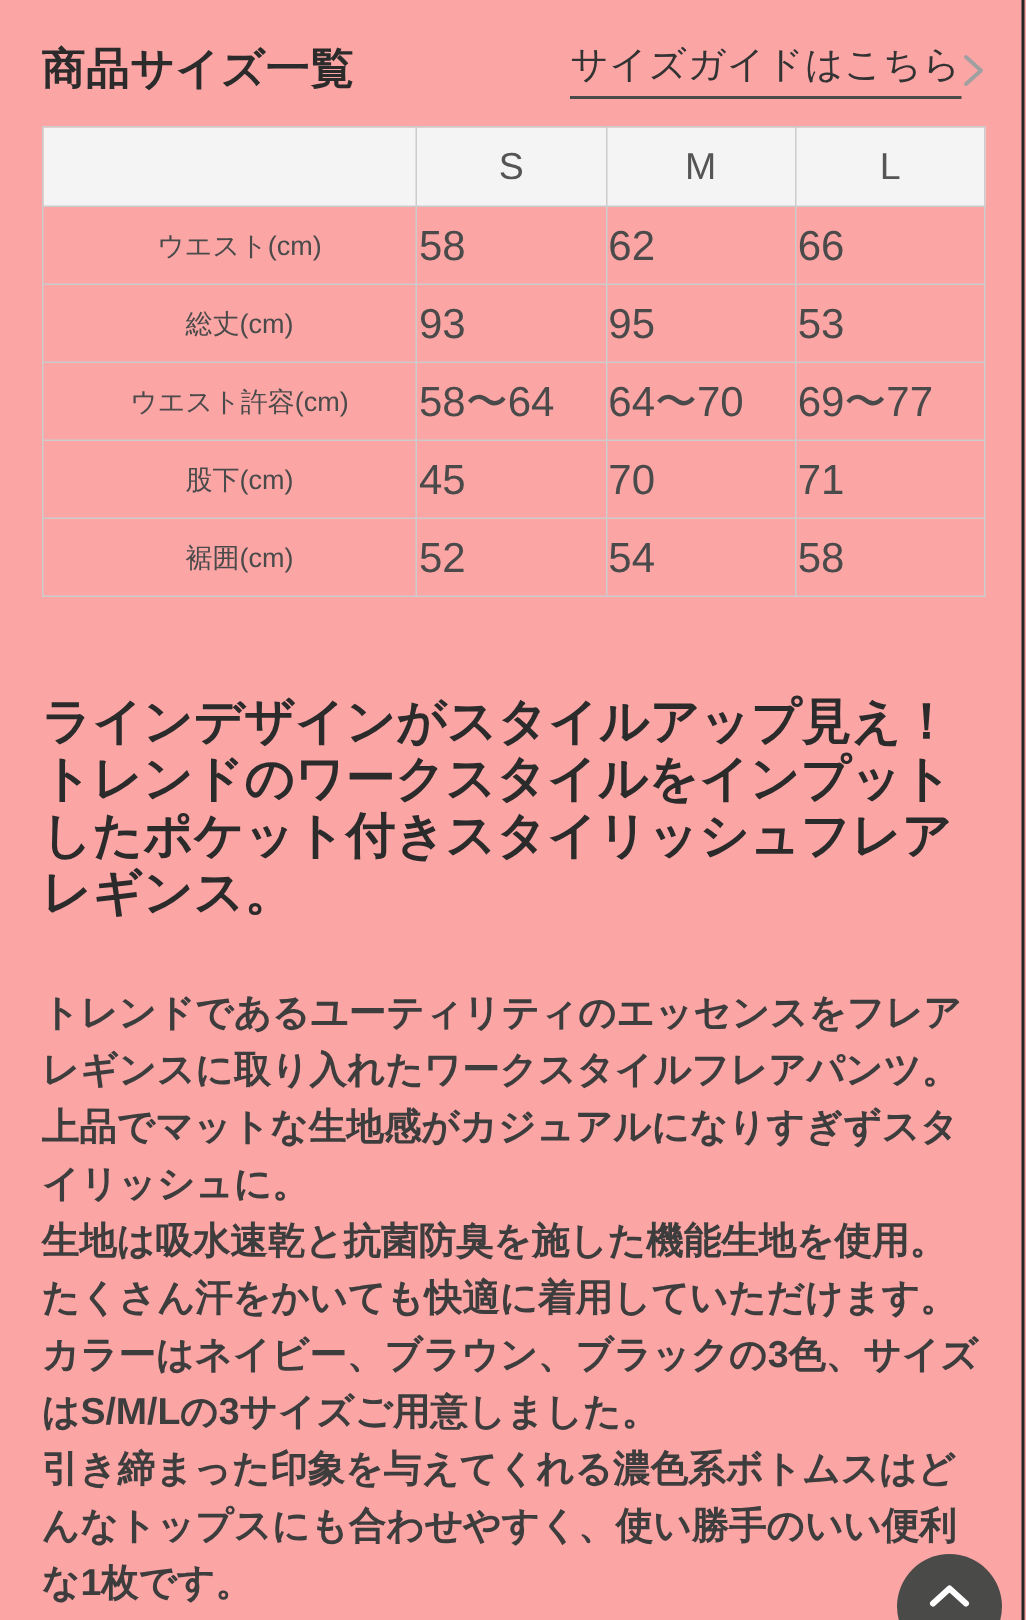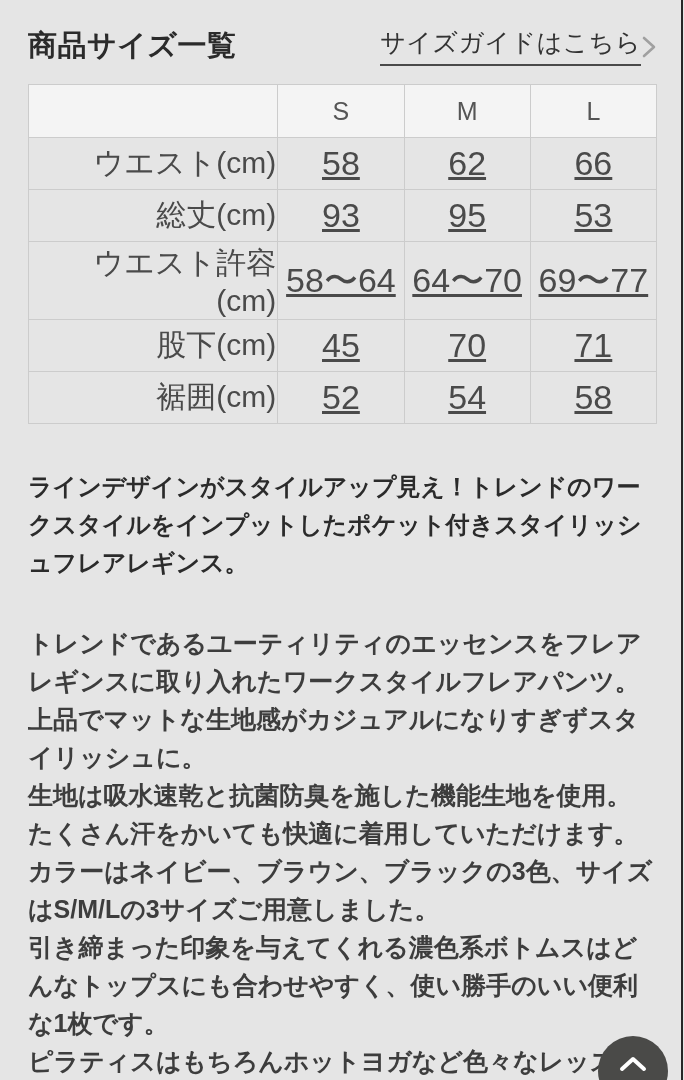--- a/index.html
+++ b/index.html
@@ -5,21 +5,21 @@
   html, body {
     margin: 0;
     padding: 0;
     background: #ffffff;
     font-family: "Liberation Sans", "DejaVu Sans", sans-serif;
   }
   .screen {
     position: relative;
     width: 684px;
     height: 1080px;
-    background: #e5e5e5;
+    background: #fca5a5;
     overflow: hidden;
   }
   .screen-right-edge {
     position: absolute;
     top: 0;
     right: 1px;
     width: 2px;
     height: 100%;
     background: #262626;
     z-index: 50;
@@ -70,38 +70,36 @@
     color: #4a4a4a;
   }
   .size-table thead th {
     height: 50px;
     background: #f4f4f4;
     font-size: 25px;
     color: #555555;
     text-align: center;
   }
   .size-table tbody th {
-    text-align: right;
+    text-align: center;
     padding-left: 14px;
-    font-size: 30px;
+    font-size: 18px;
   }
   .size-table tbody tr {
     height: 52px;
   }
   .size-table tbody td {
-    text-align: center;
-    font-size: 34px;
-    text-decoration: underline;
+    font-size: 28px;
   }
   .size-table col.label-col { width: 39.7%; }
   .size-table col.size-col  { width: 20.1%; }
   
   .headline {
-    margin-top: 44px;
-    font-size: 24px;
+    margin-top: 64px;
+    font-size: 33px;
     font-weight: 700;
     line-height: 38px;
     color: #2b2b2b;
     word-break: break-all;
     overflow-wrap: anywhere;
   }
   .body-text {
     margin-top: 42px;
     font-size: 25px;
     line-height: 38px;

